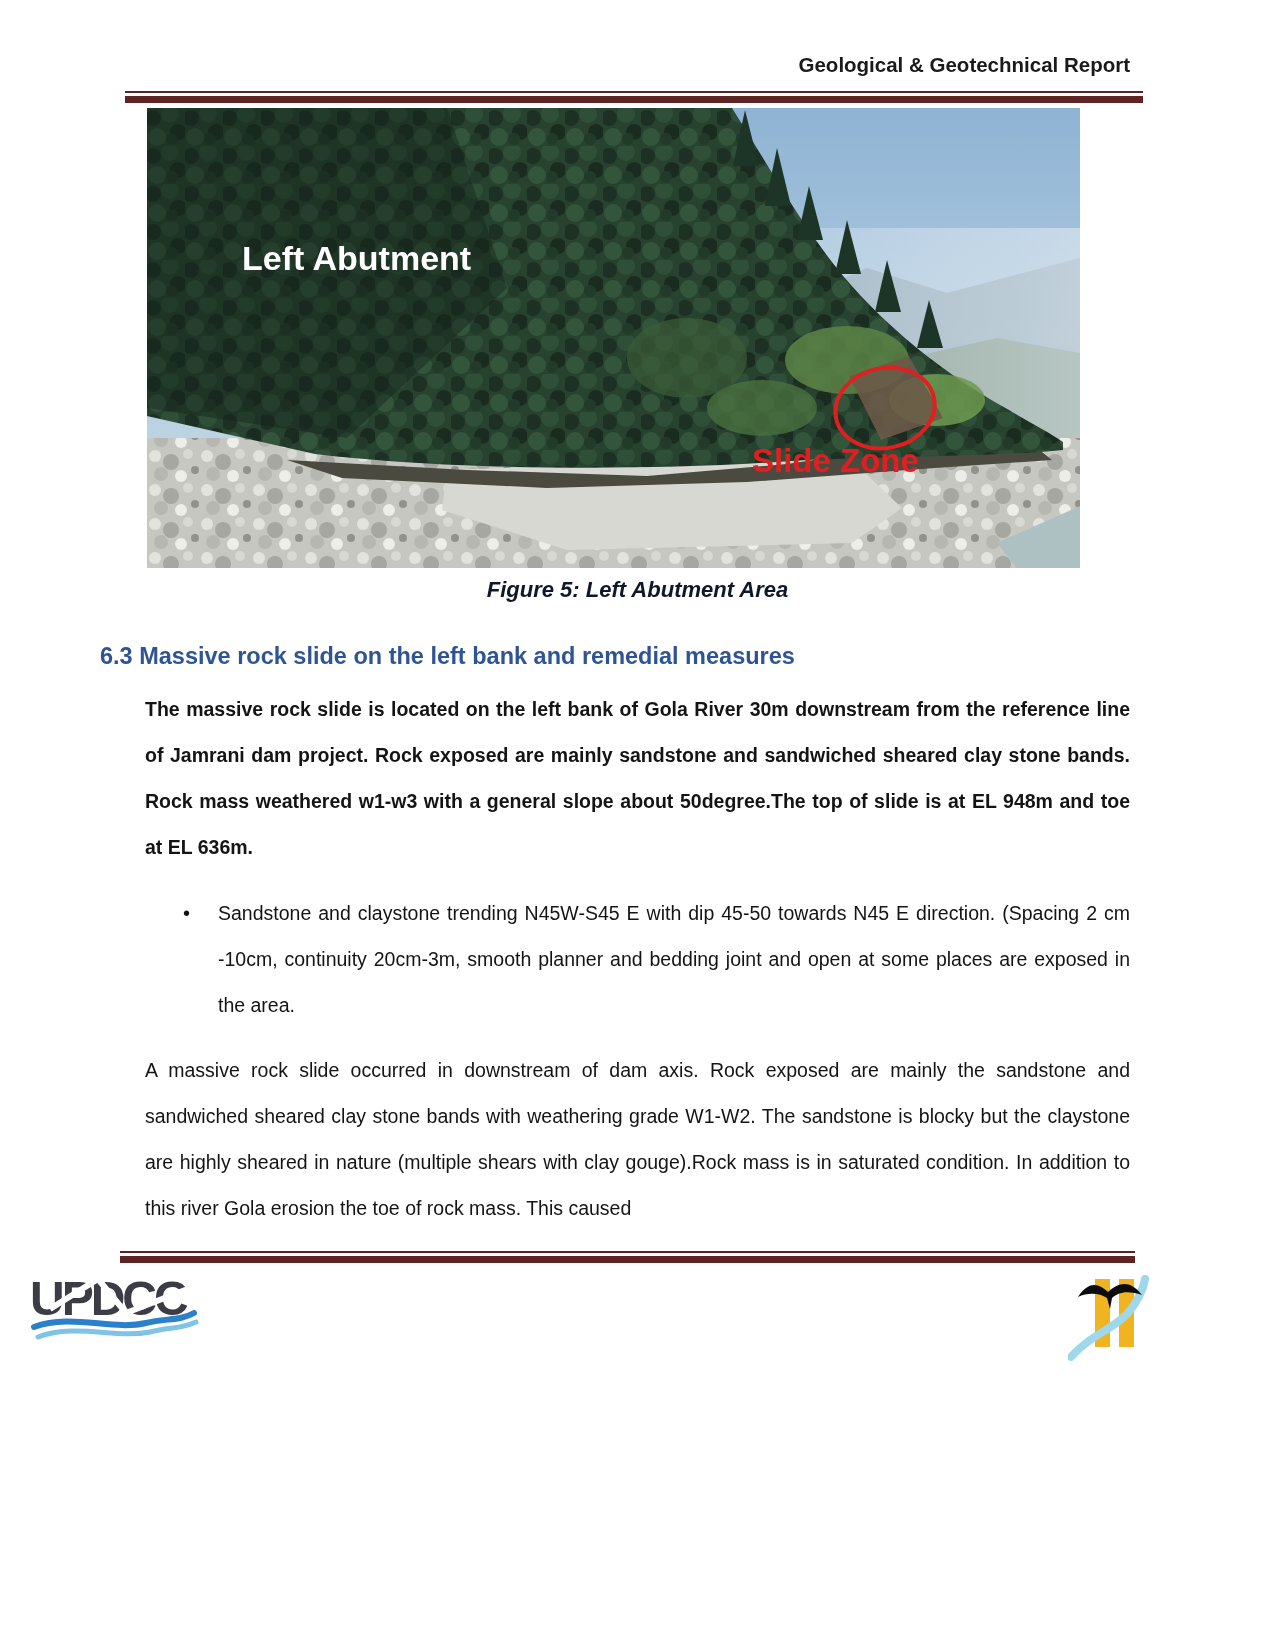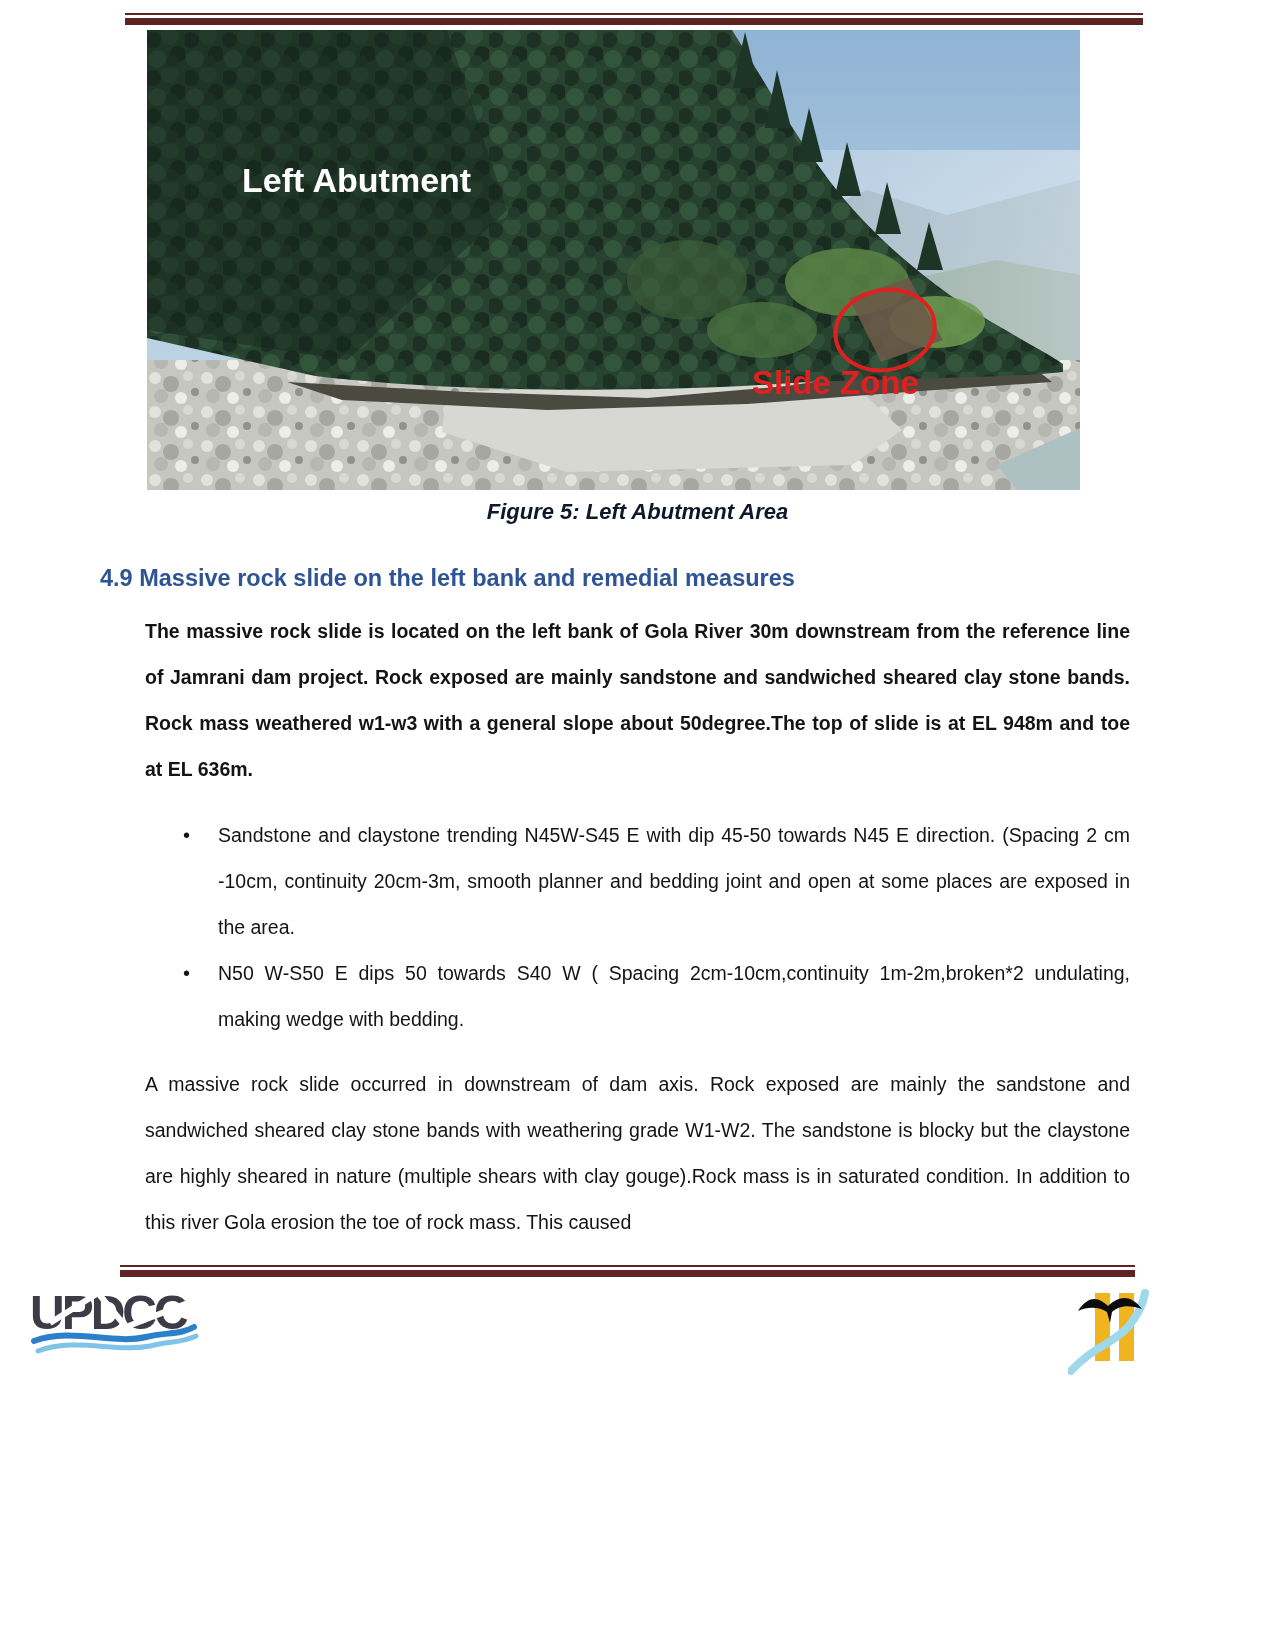--- a/index.html
+++ b/index.html
@@ -87,20 +87,23 @@
     align-items:flex-start;
   }
   .logo-updcc{width:176px;height:78px;}
   .logo-eagle{width:92px;height:88px;margin-top:2px;margin-right:90px;}
 </style>
 </head>
 <body>
 
 <div class="page">
 
+  <div class="content hdr">
+    <div class="hdr-title">Geological &amp; Geotechnical Report</div>
+  </div>
   <div class="content">
       <div class="rule"></div>
     </div>
 
 
   <div class="content figure">
     <svg class="photo" viewBox="0 0 933 460" preserveAspectRatio="none">
       <defs>
         <linearGradient id="sky" x1="0" y1="0" x2="0" y2="1">
           <stop offset="0" stop-color="#8fb3d4"></stop>
@@ -162,28 +165,27 @@
 
       <ellipse cx="738" cy="300" rx="50" ry="40" fill="none" stroke="#e02020" stroke-width="4" transform="rotate(-12 738 300)"></ellipse>
 
       <text x="95" y="162" font-family="Liberation Sans, sans-serif" font-size="34" font-weight="bold" fill="#ffffff">Left Abutment</text>
       <text x="605" y="364" font-family="Liberation Sans, sans-serif" font-size="33" font-weight="bold" fill="#e02020">Slide Zone</text>
     </svg>
     <div class="caption">Figure 5: Left Abutment Area</div>
   </div>
 
   <div class="content">
-    <div class="section-heading">4.9 Massive rock slide on the left bank and remedial measures</div>
+    <div class="section-heading">6.3 Massive rock slide on the left bank and remedial measures</div>
     <p class="para p1">The massive rock slide is located on the left bank of Gola River 30m downstream from the reference line of Jamrani dam project. Rock exposed are mainly sandstone and sandwiched sheared clay stone bands. Rock mass weathered w1-w3 with a general slope about 50degree.The top of slide is at EL 948m and toe at EL 636m.</p>
     <ul class="bullets">
 
         <li>Sandstone and claystone trending N45W-S45 E with dip 45-50 towards N45 E direction. (Spacing 2 cm -10cm, continuity 20cm-3m, smooth planner and bedding joint and open at some places are exposed in the area.</li>
 
 
-        <li>N50 W-S50 E dips 50 towards S40 W ( Spacing 2cm-10cm,continuity 1m-2m,broken*2 undulating, making wedge with bedding.</li>
       </ul>
     <p class="para">A massive rock slide occurred in downstream of dam axis. Rock exposed are mainly the sandstone and sandwiched sheared clay stone bands with weathering grade W1-W2. The sandstone is blocky but the claystone are highly sheared in nature (multiple shears with clay gouge).Rock mass is in saturated condition. In addition to this river Gola erosion the toe of rock mass. This caused</p>
   </div>
 
   <div class="content">
       <div class="rule footer"></div>
     </div>
   <div class="footer-row">
 
     <svg class="logo-updcc" viewBox="0 0 176 78">

